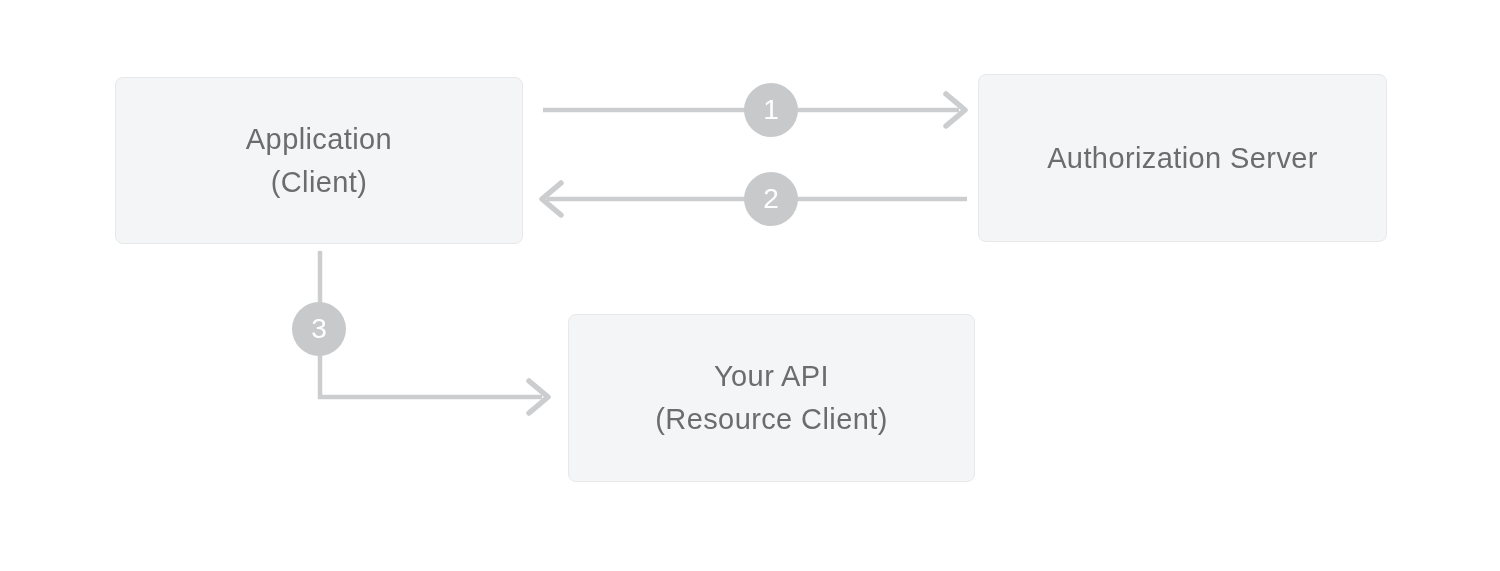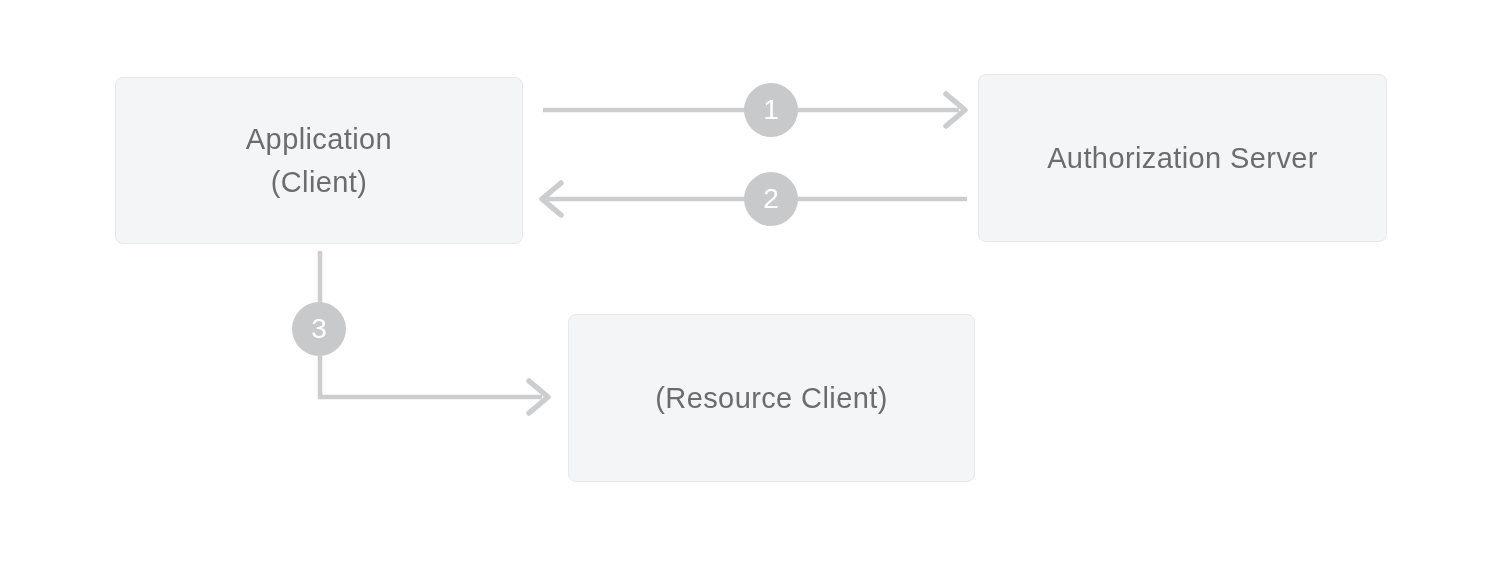--- a/index.html
+++ b/index.html
@@ -95,20 +95,21 @@
   <div class="node node-auth-server">
     <span class="node-line">Authorization Server</span>
   </div>
 
   <div class="node node-application">
     <span class="node-line">Application</span>
     <span class="node-line">(Client)</span>
   </div>
 
   <div class="node node-your-api">
+    <span class="node-line">Your API</span>
     <span class="node-line">(Resource Client)</span>
   </div>
 
   <div class="badge badge-1">
     <span>1</span>
   </div>
   <div class="badge badge-2">
     <span>2</span>
   </div>
   <div class="badge badge-3">

